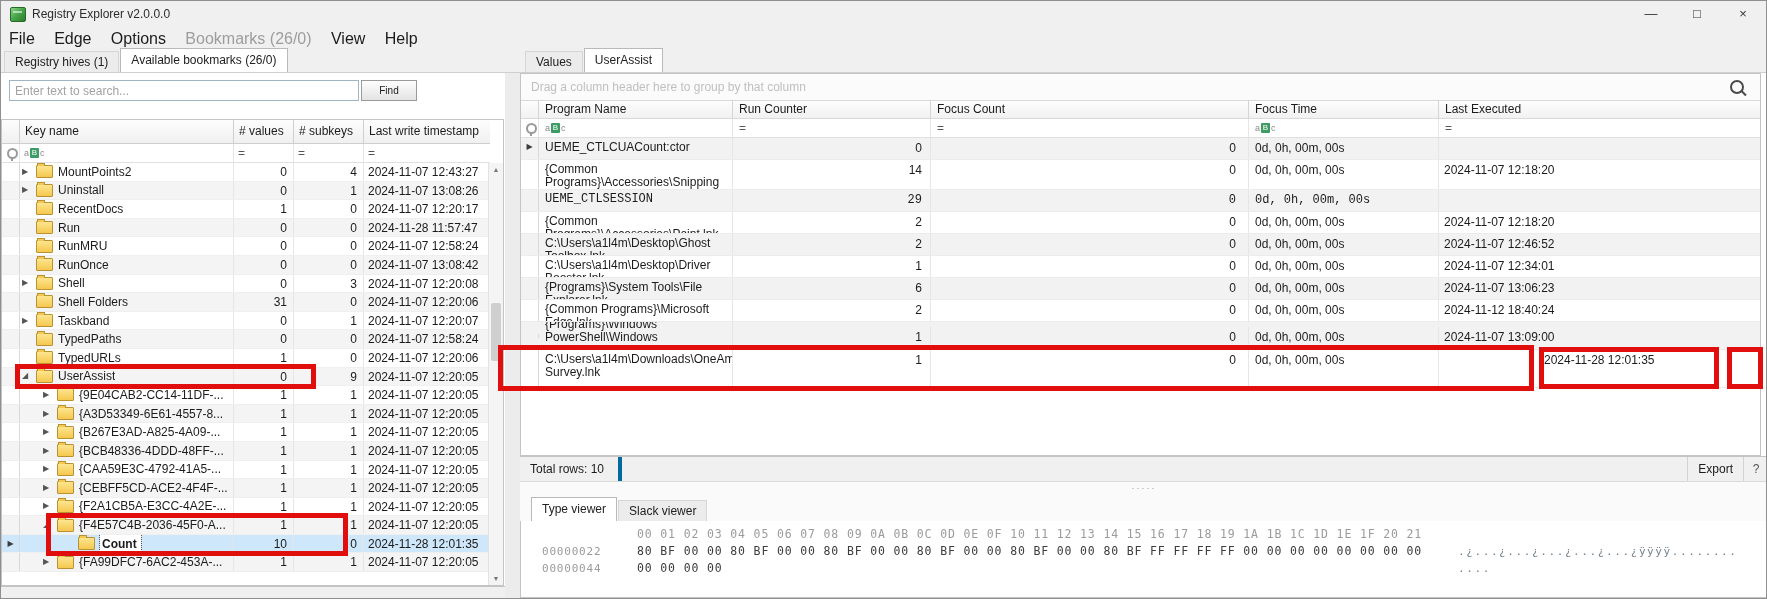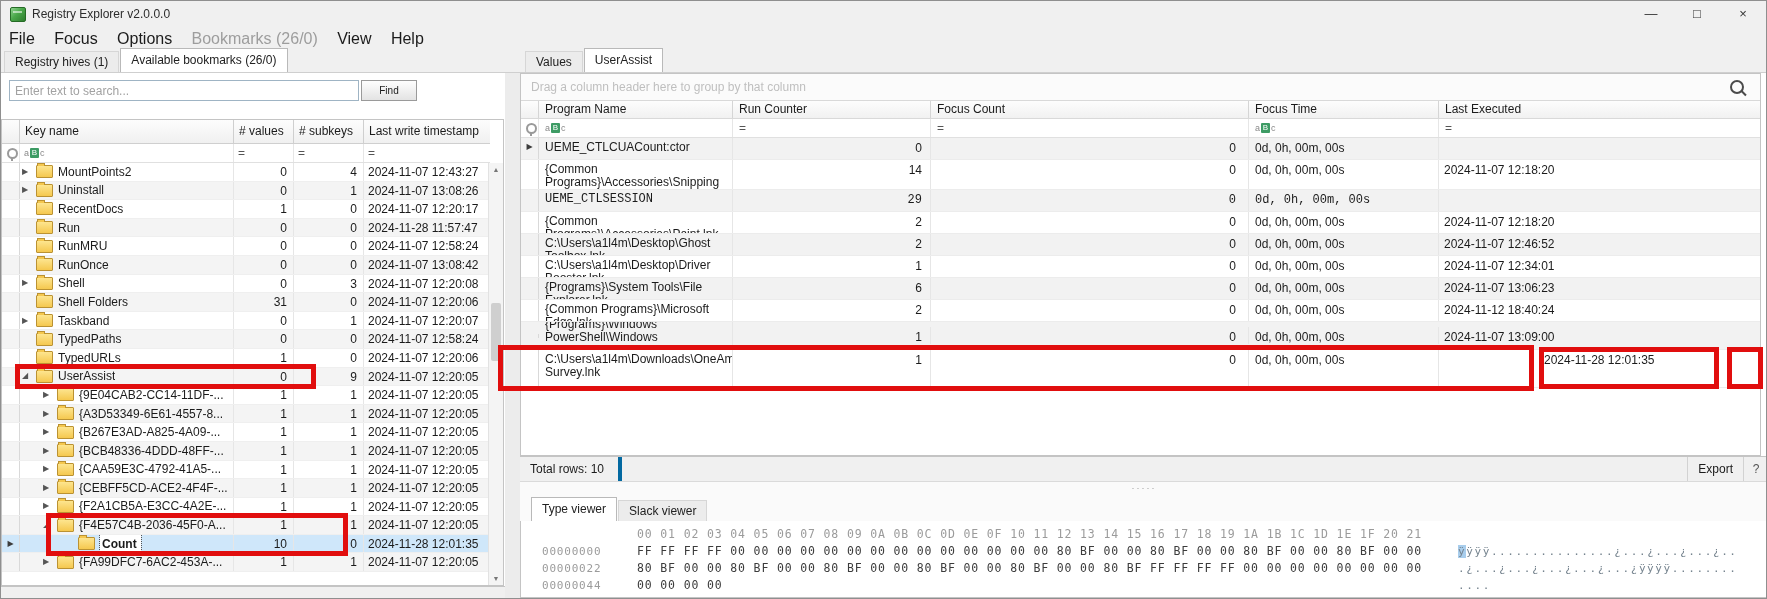--- a/index.html
+++ b/index.html
@@ -108,21 +108,21 @@
   <div class="abs titlebar">
     <div class="abs appicon"></div>
     <div class="abs title">Registry Explorer v2.0.0.0</div>
     <div class="abs winbtn btn-min">—</div>
     <div class="abs winbtn btn-max">□</div>
     <div class="abs winbtn btn-close">×</div>
   </div>
 
   <div class="abs menubar">
     <span class="menuitem">File</span>
-    <span class="menuitem">Focus</span>
+    <span class="menuitem">Edge</span>
     <span class="menuitem">Options</span>
     <span class="menuitem dim">Bookmarks (26/0)</span>
     <span class="menuitem">View</span>
     <span class="menuitem">Help</span>
   </div>
 
   <div class="abs tabstrip">
     <div class="tabs tabs-left">
       <div class="tab">Registry hives (1)</div>
       <div class="tab active">Available bookmarks (26/0)</div>
@@ -558,25 +558,20 @@
     <div class="tab active">Type viewer</div>
     <div class="tab">Slack viewer</div>
   </div>
 
   <div class="abs hexwrap">
     <div class="hexline">
       <span class="hexbytes hdr">00 01 02 03 04 05 06 07 08 09 0A 0B 0C 0D 0E 0F 10 11 12 13 14 15 16 17 18 19 1A 1B 1C 1D 1E 1F 20 21</span>
     </div>
     <div id="hex-rows">
         <div class="hexline">
-          <span class="hexoff">00000000</span>
-          <span class="hexbytes">FF FF FF FF 00 00 00 00 00 00 00 00 00 00 00 00 00 00 80 BF 00 00 80 BF 00 00 80 BF 00 00 80 BF 00 00</span>
-          <span class="hexascii"><span class="selch">ÿ</span>ÿÿÿ...............¿...¿...¿...¿..</span>
-        </div>
-        <div class="hexline">
           <span class="hexoff">00000022</span>
           <span class="hexbytes">80 BF 00 00 80 BF 00 00 80 BF 00 00 80 BF 00 00 80 BF 00 00 80 BF FF FF FF FF 00 00 00 00 00 00 00 00</span>
           <span class="hexascii">.¿...¿...¿...¿...¿...¿ÿÿÿÿ........</span>
         </div>
         <div class="hexline">
           <span class="hexoff">00000044</span>
           <span class="hexbytes">00 00 00 00</span>
           <span class="hexascii">....</span>
         </div>
       </div>

